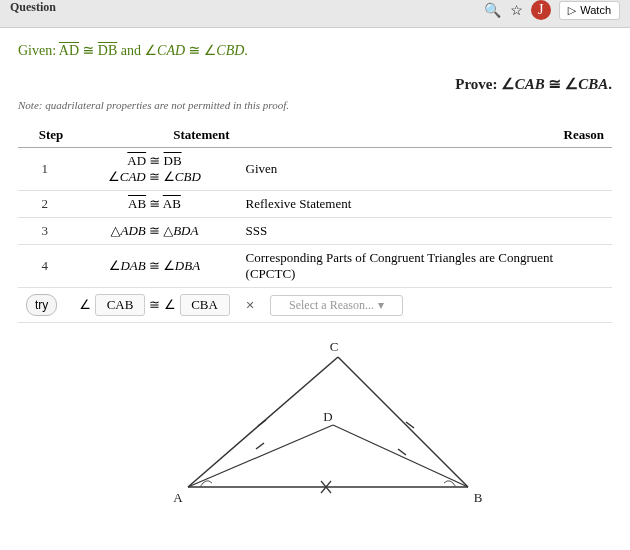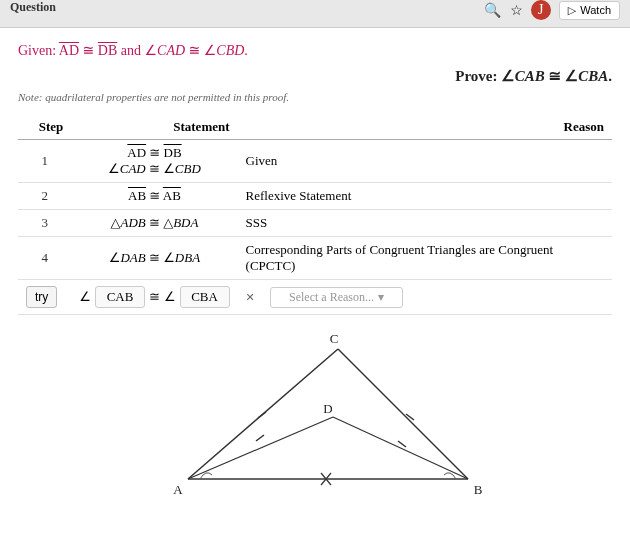--- a/index.html
+++ b/index.html
@@ -48,22 +48,22 @@
 
     .main-content {
       background: white;
       padding: 14px 18px;
       height: 522px;
       overflow-y: auto;
     }
 
     .given-text {
       font-size: 14px;
-      margin-bottom: 8px;
-      color: #be185d;
+      margin-bottom: 16px;
+      color: #4d7c0f;
     }
 
     .prove-text {
       font-size: 15px;
       font-weight: bold;
       margin-bottom: 6px;
       color: #222;
       text-align: right;
     }
 
@@ -105,21 +105,21 @@
       text-align: center;
     }
 
     .try-row td {
       padding: 6px 8px;
     }
 
     .try-btn {
       background: #f5f5f5;
       border: 1px solid #bbb;
-      border-radius: 3px;
+      border-radius: 10px;
       padding: 3px 8px;
       font-size: 12px;
       cursor: pointer;
       margin-right: 6px;
     }
 
     .answer-box {
       display: inline-flex;
       align-items: center;
       gap: 4px;

